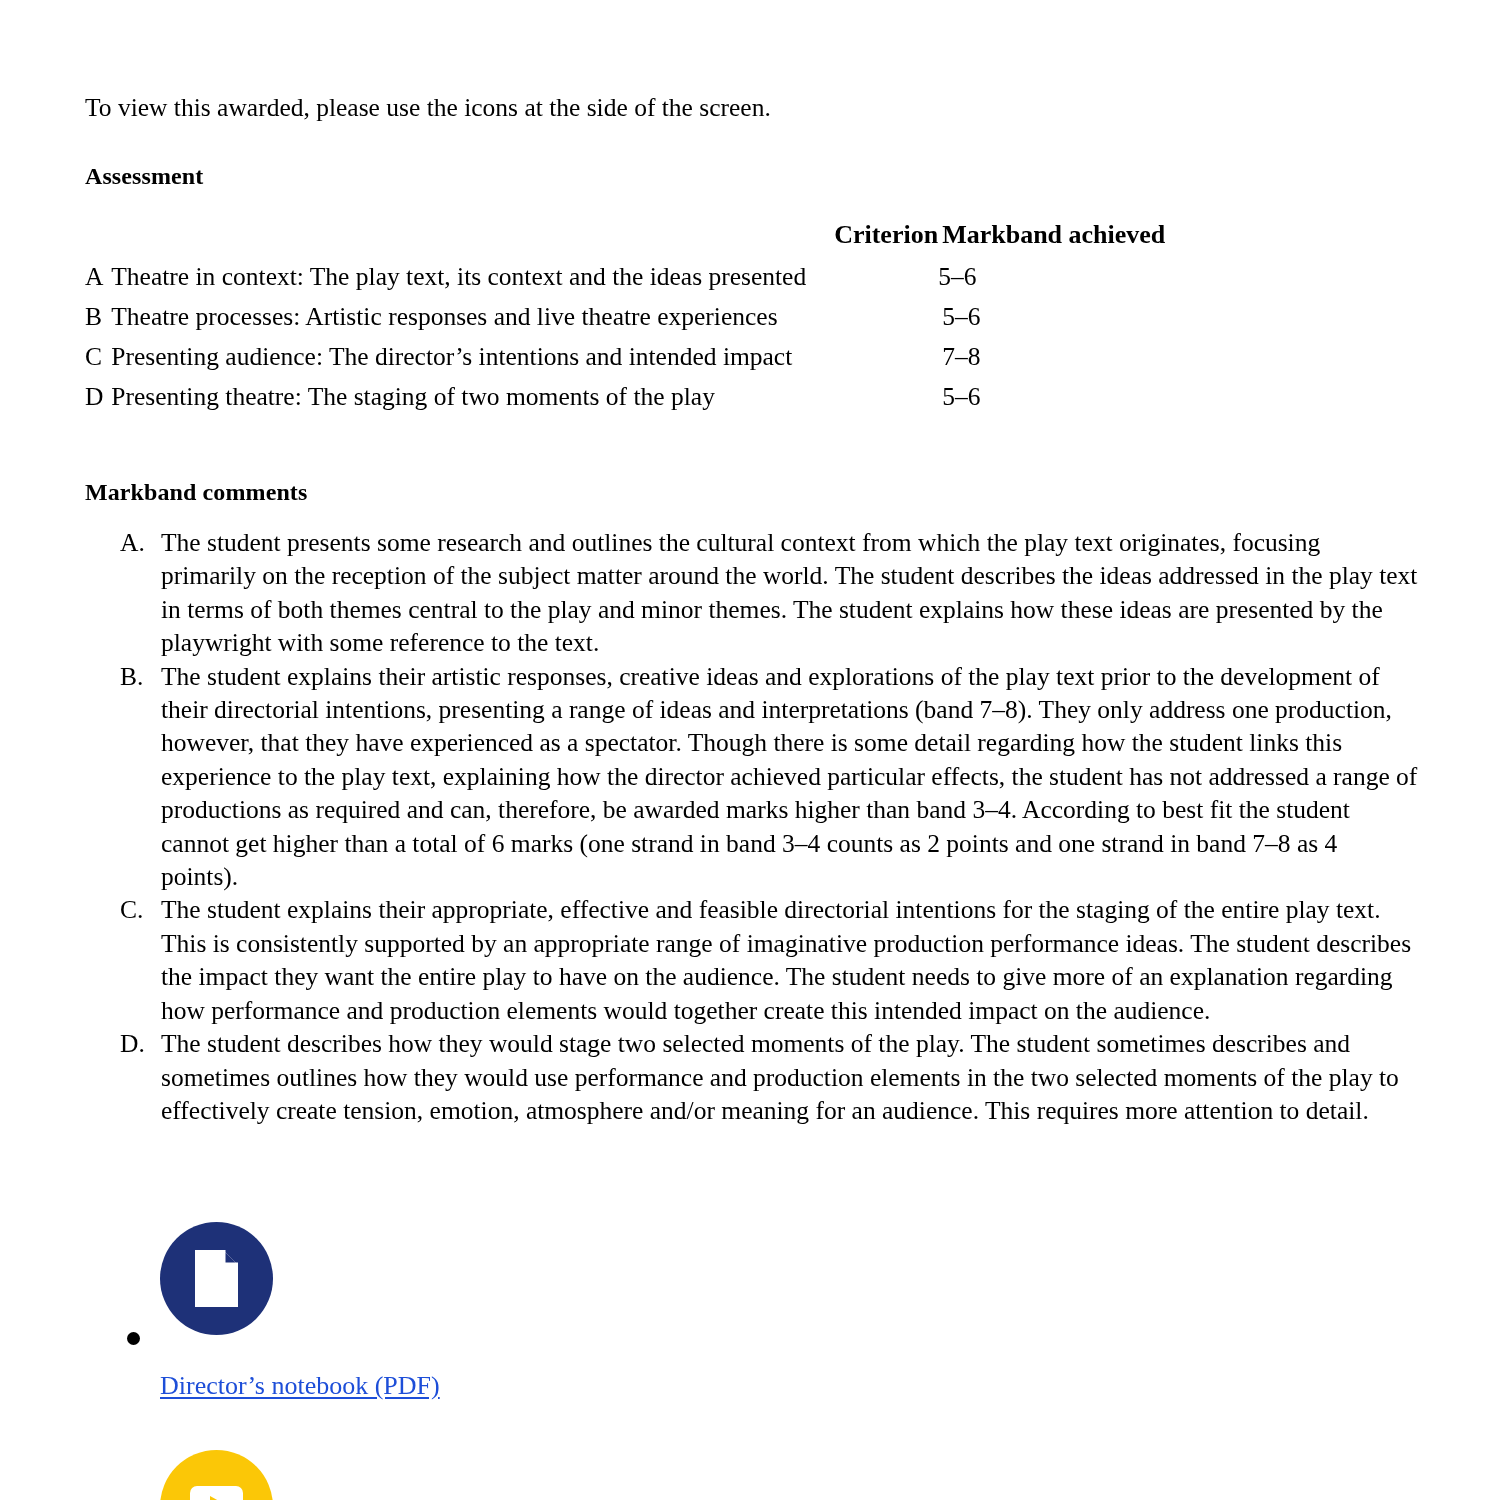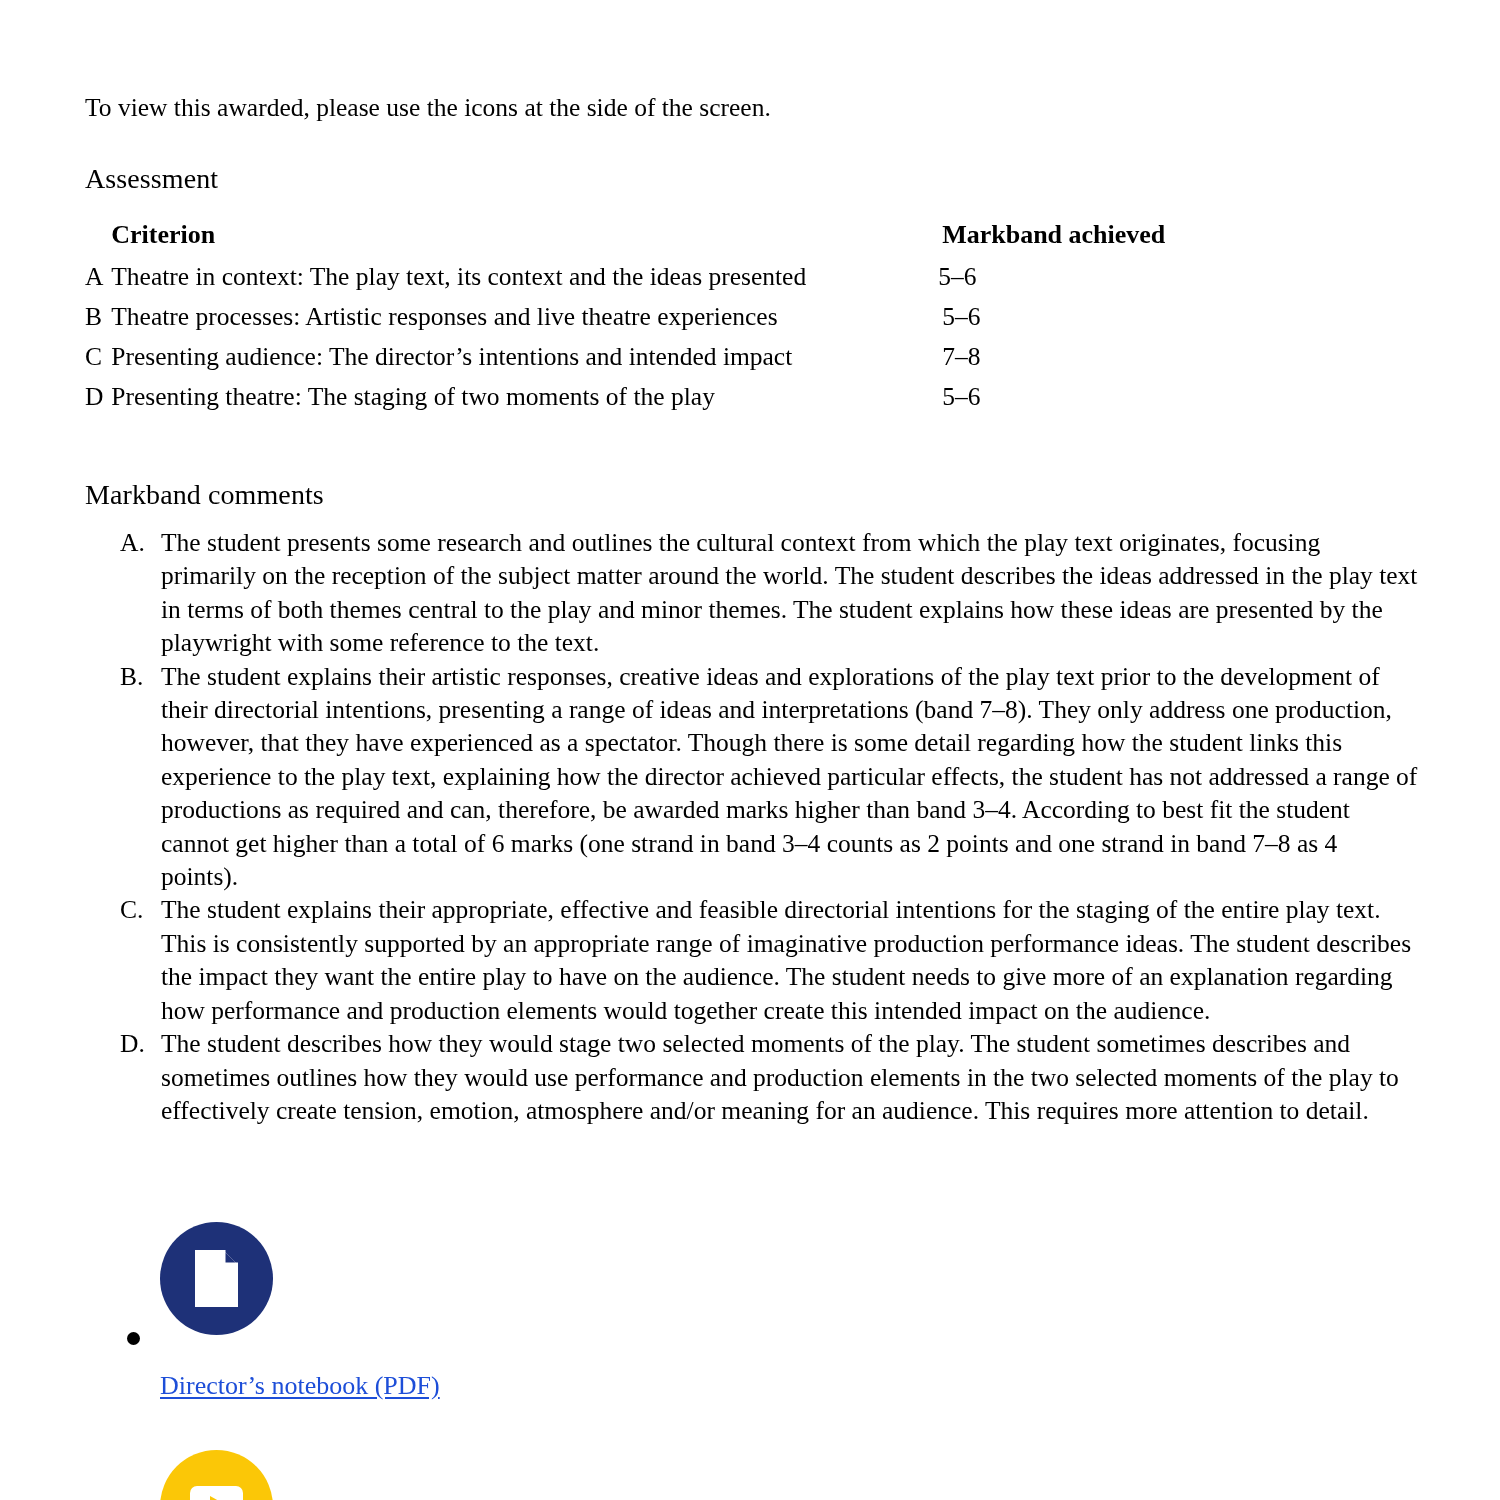--- a/index.html
+++ b/index.html
@@ -31,22 +31,22 @@
     top: 66px;
     font-size: 25.5px;
     line-height: 32px;
     white-space: nowrap;
   }
 
   
   .heading {
     position: absolute;
     left: 85px;
-    font-weight: normal;
-    font-size: 28px;
+    font-weight: bold;
+    font-size: 24px;
     line-height: 36px;
     letter-spacing: 0.1px;
   }
   #heading-assessment { top: 138px; }
   #heading-examiner  { top: 454px; }
 
   
   .assessment-table {
     position: absolute;
     left: 85px;
@@ -65,21 +65,21 @@
   }
   .assessment-table th {
     font-weight: bold;
     font-size: 26px;
     line-height: 38px;
     padding-bottom: 3px;
   }
   .col-letter { width: 26px; white-space: nowrap; }
   .col-criterion { width: 818px; }
   .col-band { width: 260px; white-space: nowrap; margin-left: 36px; }
-  th.col-criterion { text-align: left; padding-left: 0; }
+  th.col-criterion { text-align: right; padding-left: 0; }
   th.col-band { text-align: left; padding-left: 4px; }
   td.col-band { padding-left: 4px; }
   tr.row-a td.col-band { padding-left: 0px; }
   tr.row-a td.col-criterion { white-space: nowrap; margin-top: 26px; }
 
   
   .comments {
     position: absolute;
     left: 120px;
     top: 526px;

